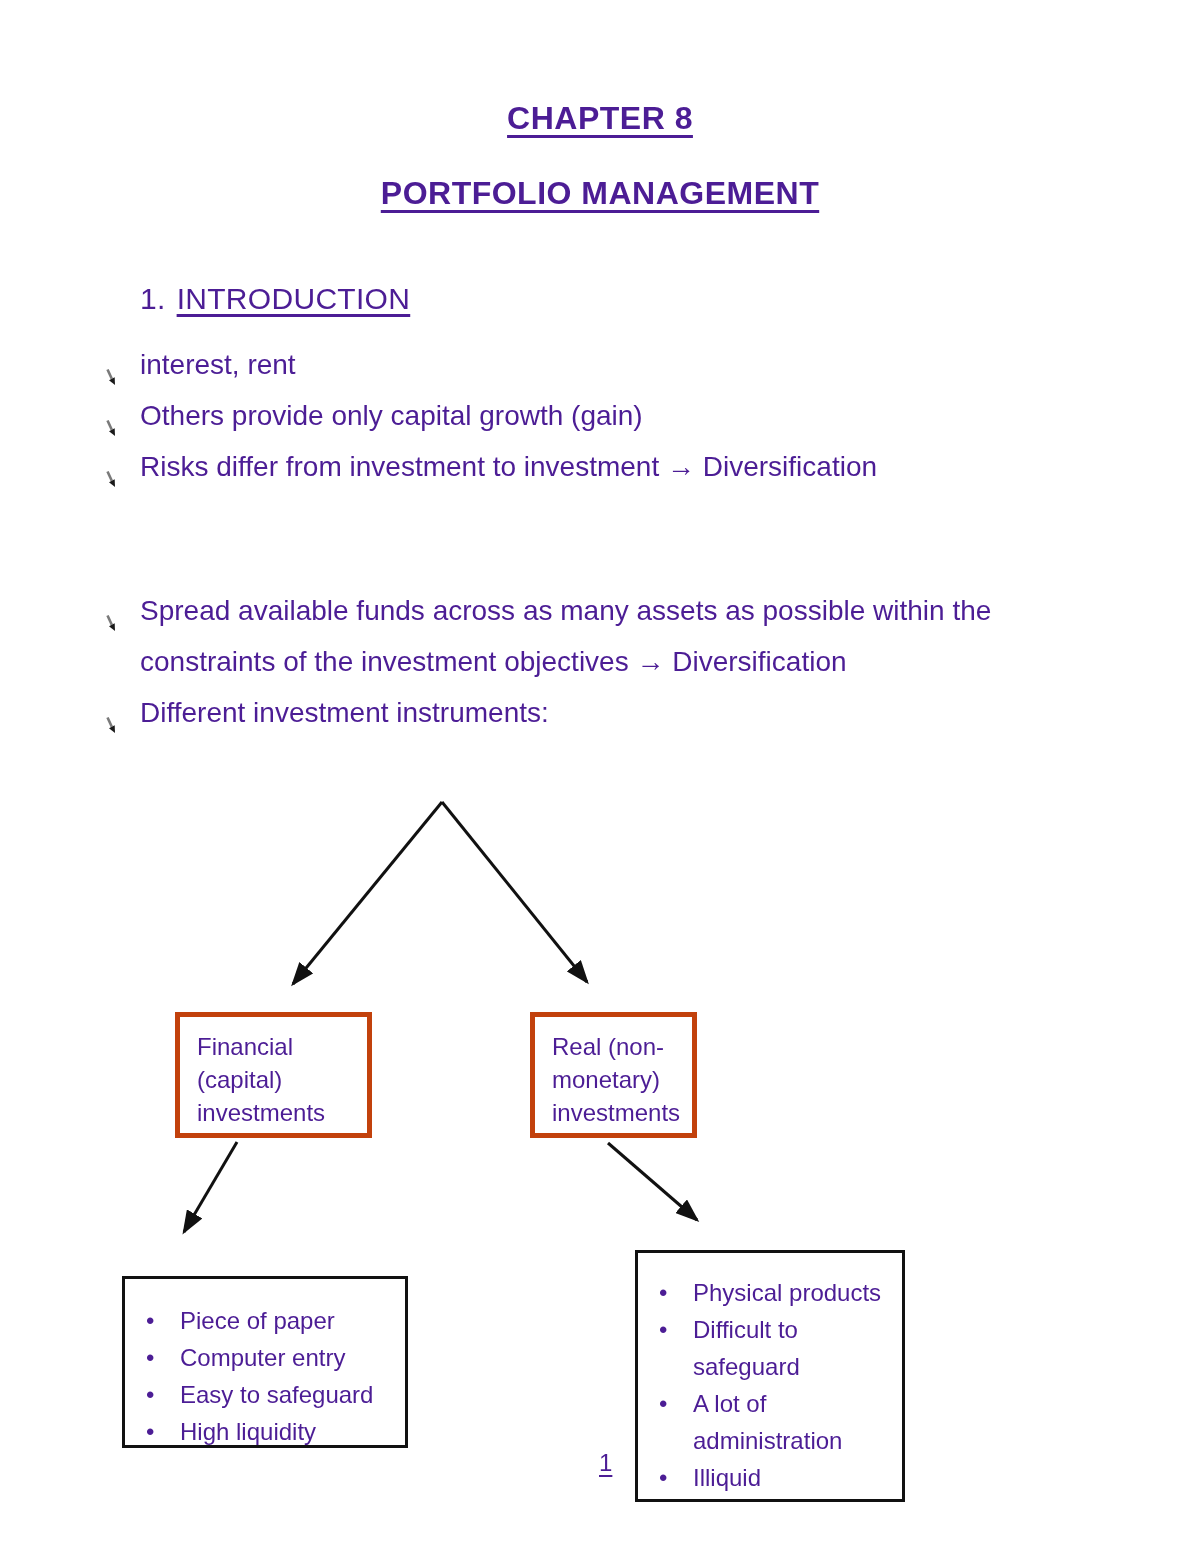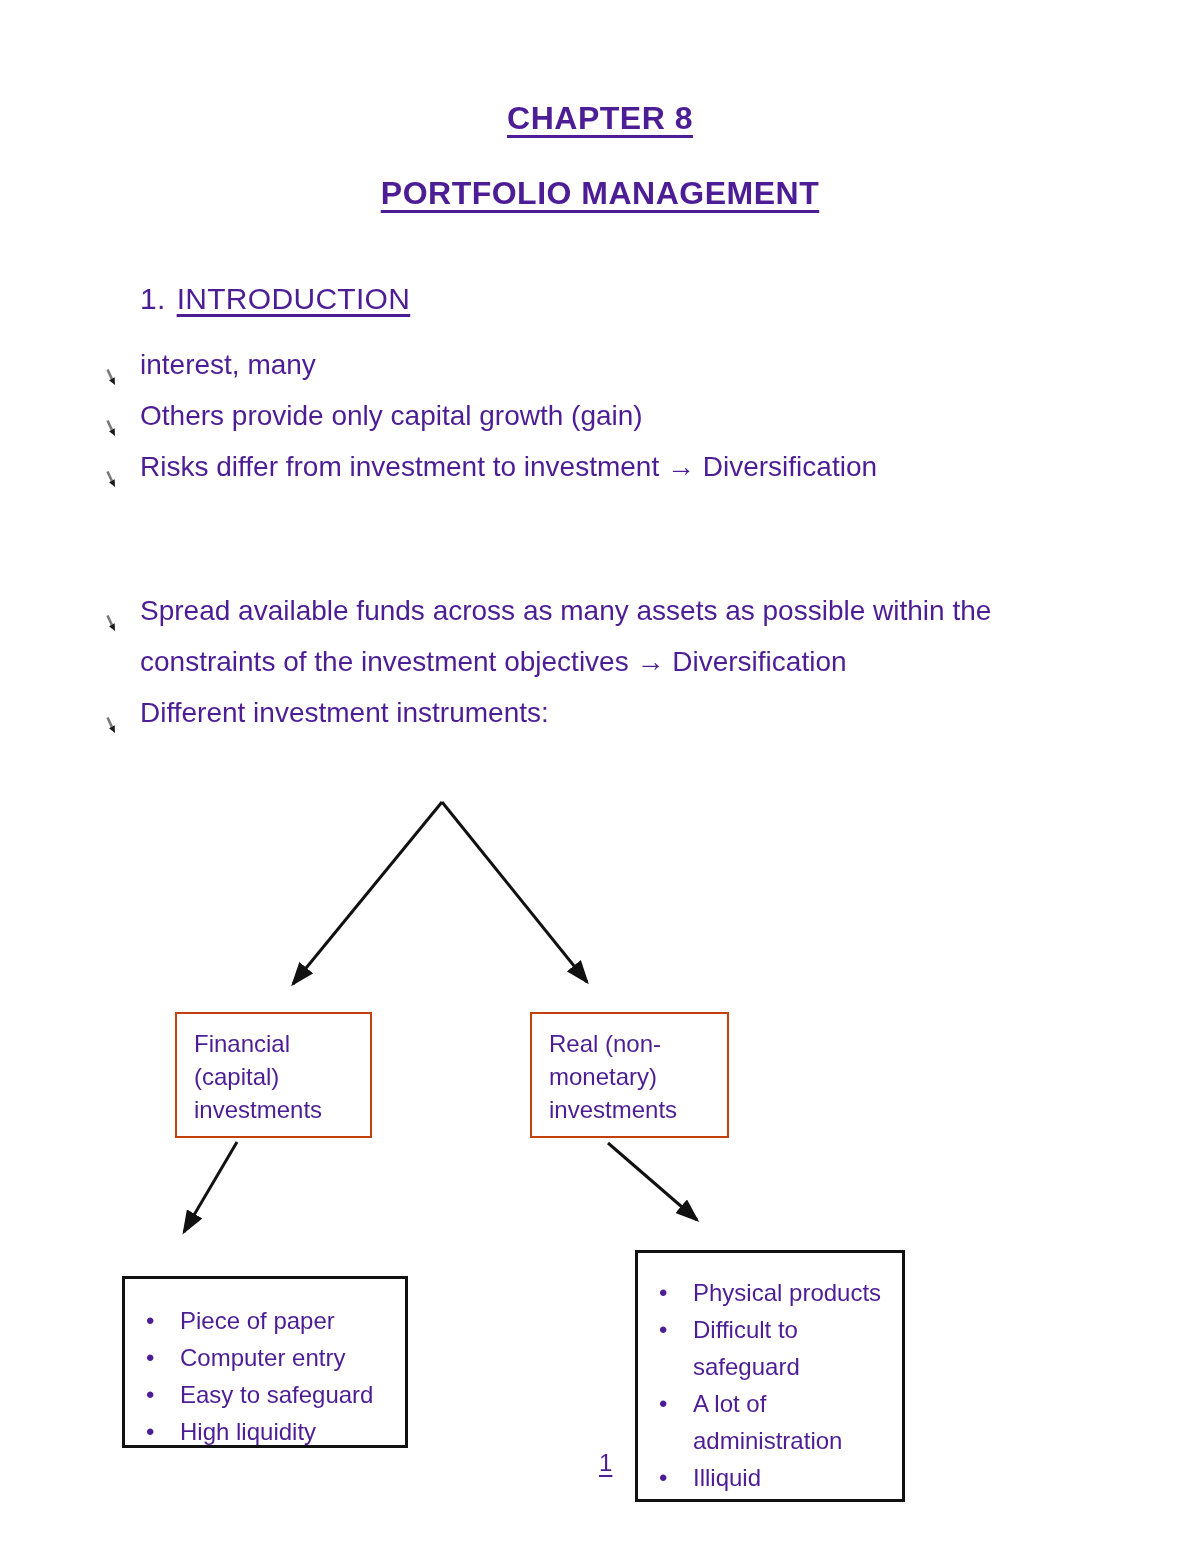--- a/index.html
+++ b/index.html
@@ -28,25 +28,25 @@
   .bullets { list-style:none; margin:0; padding:0; }
   .bullets li { position:relative; margin-left:37px; font-size:28px; line-height:51px; }
   .bline { display:block; white-space:nowrap; }
   .bmark { position:absolute; left:-38px; top:15px; width:22px; height:22px; }
 
   
   .connectors { position:absolute; left:0; top:790px; width:1200px; height:500px; }
 
   
   .dbox {
-    position:absolute; border:2px solid #c2410c; box-sizing:border-box;
+    position:absolute; border:5px solid #c2410c; box-sizing:border-box;
     font-size:24px; line-height:33px; padding:13px 0 0 17px; background:#fff;
   }
   .dbox-financial { left:175px; top:1012px; width:197px; height:126px; }
-  .dbox-real      { left:530px; top:1012px; width:199px; height:126px; }
+  .dbox-real      { left:530px; top:1012px; width:167px; height:126px; }
 
   
   .lbox { position:absolute; border:3px solid #111; box-sizing:border-box; background:#fff; font-size:24px; line-height:37px; }
   .lbox-paper    { left:122px; top:1276px; width:286px; height:172px; padding-top:23px; }
   .lbox-physical { left:635px; top:1250px; width:270px; height:252px; padding-top:21px; }
   .lbox ul { list-style:none; margin:0; padding:0; }
   .lbox li { position:relative; padding-left:55px; padding-right:4px; }
   .dot { position:absolute; left:21px; top:0; font-size:24px; }
 
   .pagenum {
@@ -67,21 +67,21 @@
       <span class="hnum">1.</span><span class="htext">INTRODUCTION</span>
     </h2>
     <ul class="bullets">
       <li>
         <span class="bmark">
           <svg width="22" height="22" viewBox="0 0 22 22">
               <path d="M5.5,2.5 L9.8,11.7" stroke="#7a7a7a" stroke-width="2.6" fill="none"></path>
               <polygon points="13,18 7,13.2 12.7,10.3" fill="#1a1a1a"></polygon>
             </svg>
         </span>
-        <span class="bline">interest, many</span>
+        <span class="bline">interest, rent</span>
       </li>
       <li>
         <span class="bmark">
           <svg width="22" height="22" viewBox="0 0 22 22">
               <path d="M5.5,2.5 L9.8,11.7" stroke="#7a7a7a" stroke-width="2.6" fill="none"></path>
               <polygon points="13,18 7,13.2 12.7,10.3" fill="#1a1a1a"></polygon>
             </svg>
         </span>
         <span class="bline">Others provide only capital growth (gain)</span>
       </li>

